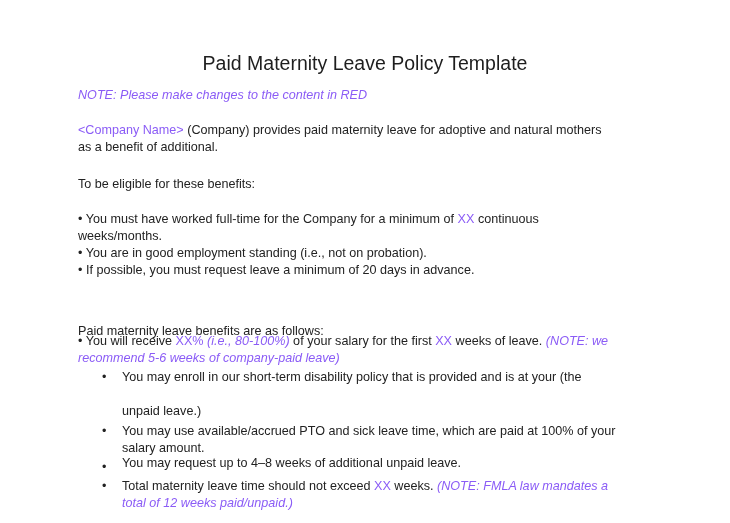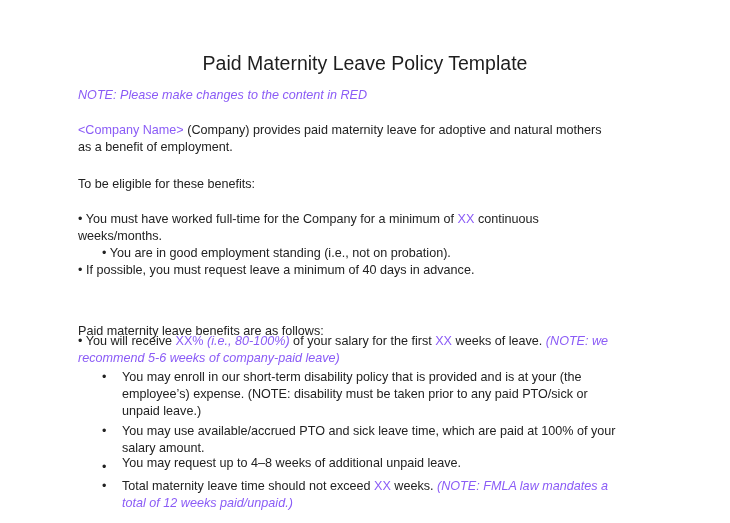--- a/index.html
+++ b/index.html
@@ -21,37 +21,36 @@
   </style>
 </head>
 <body>
 
 <div class="page">
   <div class="title">Paid Maternity Leave Policy Template</div>
 
   <div class="line red it" style="top:88px;">NOTE: Please make changes to the content in RED</div>
 
   <div class="line" style="top:123px;"><span class="red">&lt;Company Name&gt;</span><span> (Company) provides paid maternity leave for adoptive and natural mothers</span></div>
-  <div class="line" style="top:140px;">as a benefit of employment.</div>
+  <div class="line" style="top:140px;">as a benefit of additional.</div>
 
   <div class="line" style="top:177px;">To be eligible for these benefits:</div>
 
   <div class="line" style="top:212px;"><span>• You must have worked full-time for the Company for a minimum of </span><span class="red">XX</span><span> continuous</span></div>
   <div class="line" style="top:229px;">weeks/months.</div>
-  <div class="line" style="top:246px;margin-left:24px;">• You are in good employment standing (i.e., not on probation).</div>
-  <div class="line" style="top:263px;">• If possible, you must request leave a minimum of 40 days in advance.</div>
+  <div class="line" style="top:246px;">• You are in good employment standing (i.e., not on probation).</div>
+  <div class="line" style="top:263px;">• If possible, you must request leave a minimum of 20 days in advance.</div>
 
   <div class="line" style="top:299px;margin-top:25px;">Paid maternity leave benefits are as follows:</div>
 
   <div class="line" style="top:334px;"><span>• You will receive </span><span class="red">XX%</span><span class="red it"> (i.e., 80-100%)</span><span> of your salary for the first </span><span class="red">XX</span><span> weeks of leave. </span><span class="red it">(NOTE: we</span></div>
   <div class="line red it" style="top:351px;">recommend 5-6 weeks of company-paid leave)</div>
 
   <div class="dot" style="top:370px;">•</div>
   <div class="sub" style="top:370px;text-align:right;">You may enroll in our short-term disability policy that is provided and is at your (the</div>
-  <div class="sub" style="top:387px;">employee’s) expense. (NOTE: disability must be taken prior to any paid PTO/sick or</div>
   <div class="sub" style="top:404px;">unpaid leave.)</div>
 
   <div class="dot" style="top:424px;">•</div>
   <div class="sub" style="top:424px;">You may use available/accrued PTO and sick leave time, which are paid at 100% of your</div>
   <div class="sub" style="top:441px;">salary amount.</div>
 
   <div class="dot" style="top:460px;">•</div>
   <div class="sub" style="top:456px;">You may request up to 4–8 weeks of additional unpaid leave.</div>
 
   <div class="dot" style="top:479px;">•</div>

